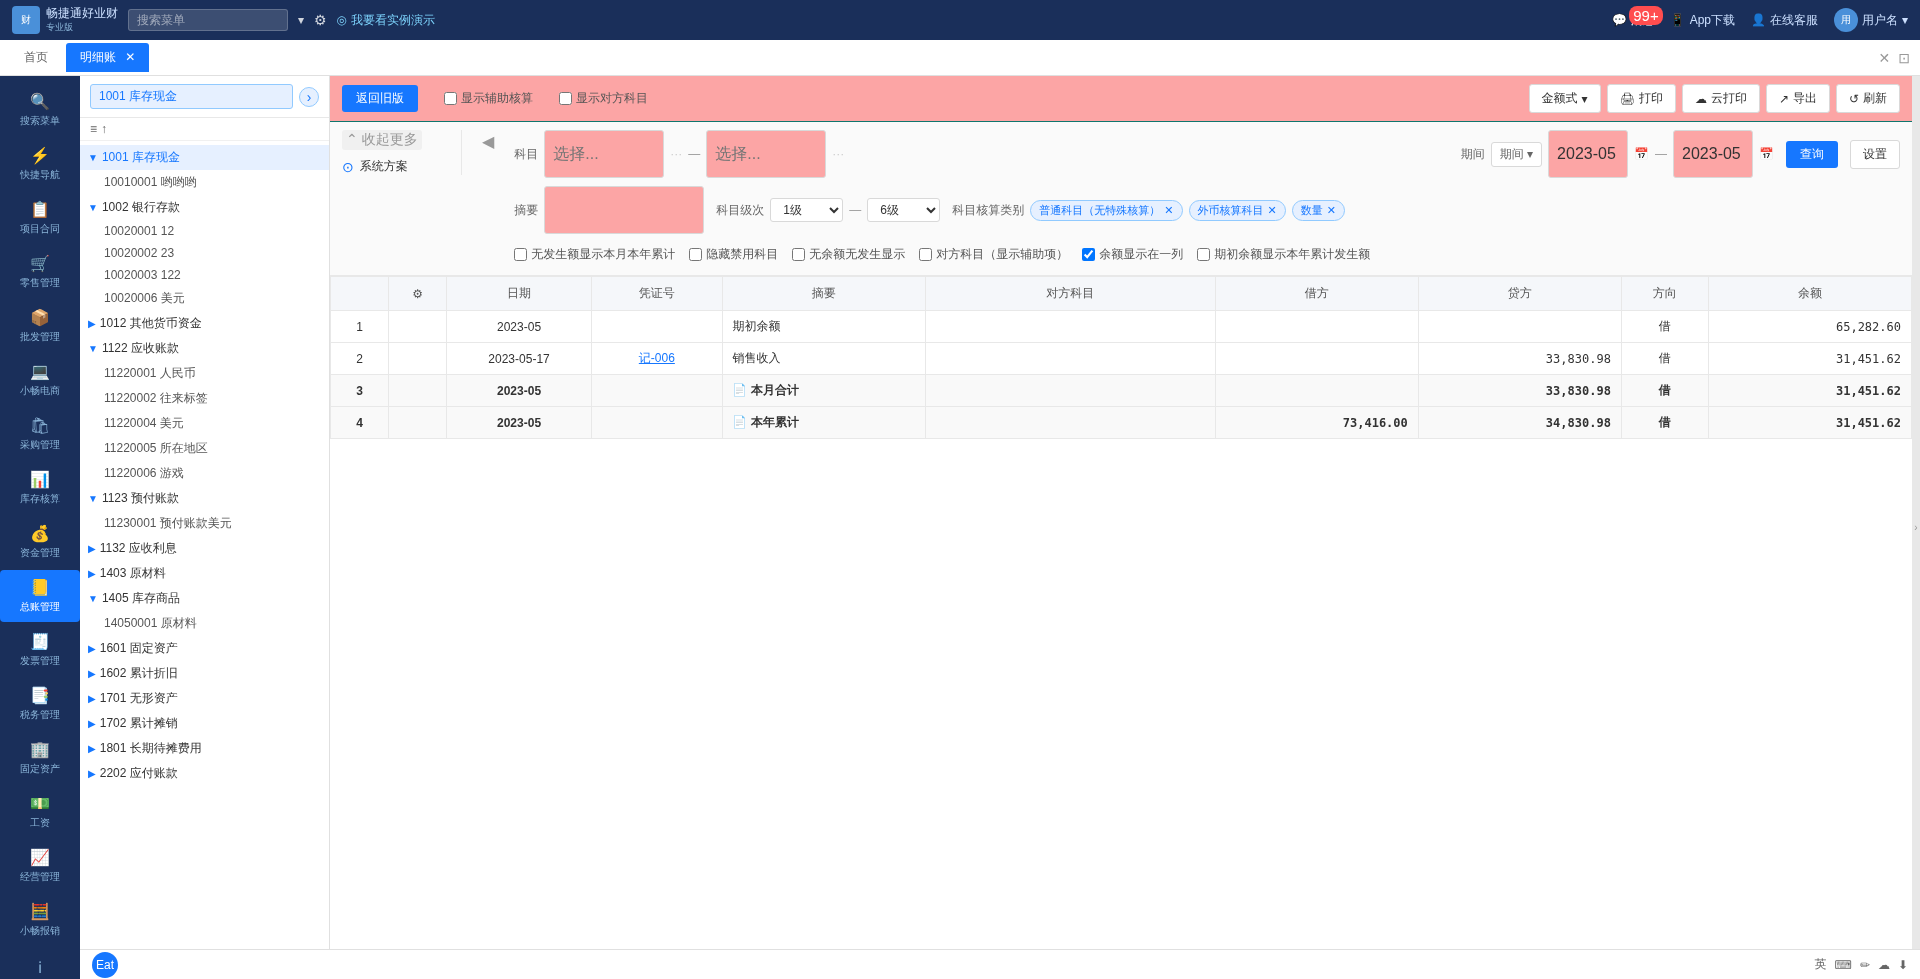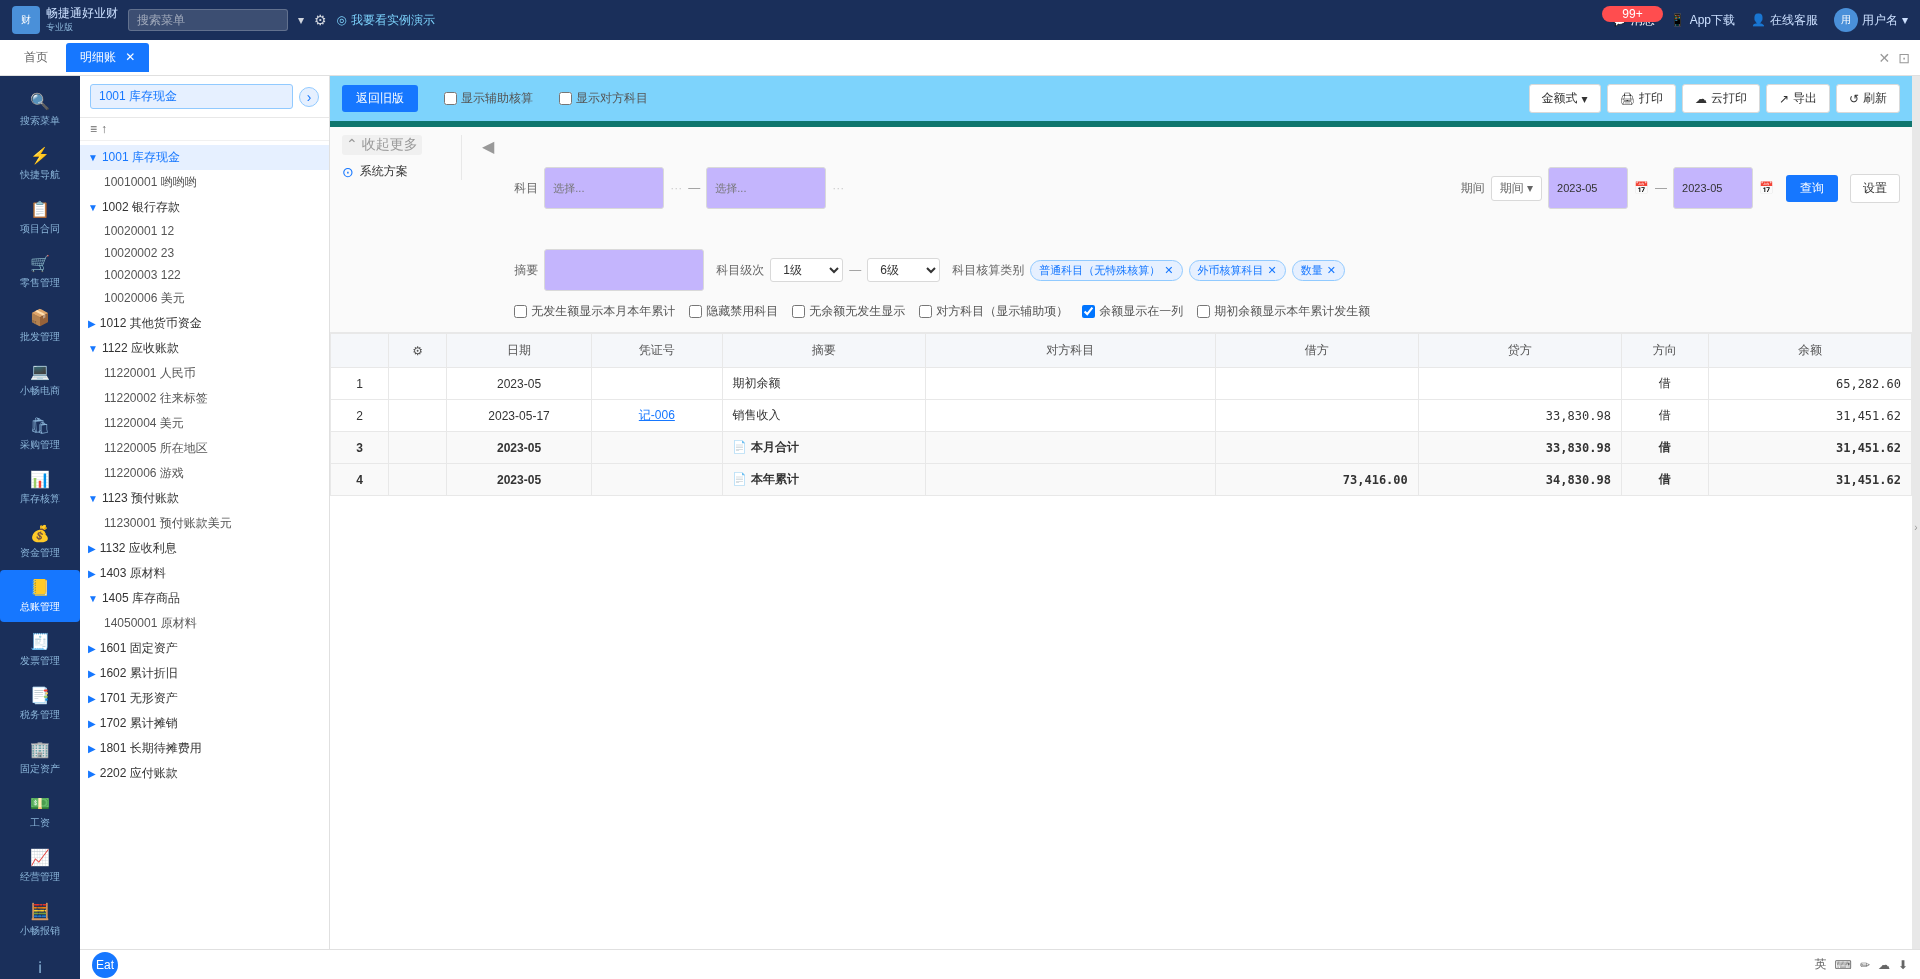--- a/index.html
+++ b/index.html
@@ -11,21 +11,21 @@
     .topbar-logo-icon { width: 28px; height: 28px; background: #4a90d9; border-radius: 4px; display: flex; align-items: center; justify-content: center; font-size: 10px; color: #fff; }
     .topbar-logo-text { font-size: 12px; color: #cce0ff; line-height: 1.3; }
     .topbar-logo-sub { font-size: 9px; color: #8ab4d8; }
     .topbar-search { background: rgba(255,255,255,0.15); border: 1px solid rgba(255,255,255,0.2); border-radius: 3px; color: #fff; padding: 3px 8px; width: 160px; font-size: 12px; }
     .topbar-search::placeholder { color: rgba(255,255,255,0.5); }
     .topbar-dropdown { color: rgba(255,255,255,0.8); cursor: pointer; font-size: 12px; }
     .topbar-gear { color: rgba(255,255,255,0.8); cursor: pointer; font-size: 14px; }
     .topbar-demo { display: flex; align-items: center; gap: 4px; color: #7dd3fc; font-size: 12px; cursor: pointer; }
     .topbar-right { margin-left: auto; display: flex; align-items: center; gap: 16px; }
     .topbar-msg { position: relative; cursor: pointer; }
-    .topbar-badge { position: absolute; top: -6px; right: -8px; background: #ff4d4f; color: #fff; font-size: 12px; border-radius: 8px; padding: 1px 20px; }
+    .topbar-badge { position: absolute; top: -6px; right: -8px; background: #ff4d4f; color: #fff; font-size: 15px; border-radius: 8px; padding: 1px 4px; }
     .topbar-right-item { display: flex; align-items: center; gap: 4px; color: #cce0ff; cursor: pointer; font-size: 12px; }
     .topbar-avatar { width: 24px; height: 24px; border-radius: 50%; background: #4a90d9; display: flex; align-items: center; justify-content: center; color: #fff; font-size: 10px; }
 
     
     .tabbar { background: #fff; border-bottom: 1px solid #e0e0e0; display: flex; align-items: center; height: 36px; padding: 0 10px; gap: 4px; }
     .tab { padding: 6px 14px; font-size: 12px; cursor: pointer; border-radius: 3px 3px 0 0; color: #666; }
     .tab.active { background: #1677ff; color: #fff; }
     .tab-close { margin-left: 6px; cursor: pointer; color: inherit; }
     .tab-bar-close { margin-left: auto; color: #999; cursor: pointer; font-size: 14px; }
     .tab-bar-expand { color: #999; cursor: pointer; font-size: 14px; margin-left: 4px; }
@@ -50,34 +50,34 @@
     .tree-item { padding: 4px 8px 4px 16px; cursor: pointer; display: flex; align-items: center; gap: 4px; font-size: 12px; color: #333; }
     .tree-item.selected { background: #e6f0ff; color: #1677ff; }
     .tree-item.parent { font-weight: 500; padding-left: 8px; }
     .tree-item.child { padding-left: 24px; color: #555; }
     .tree-toggle { color: #1677ff; font-size: 10px; }
 
     
     .content-area { flex: 1; display: flex; flex-direction: column; overflow: hidden; }
 
     
-    .content-toolbar { display: flex; align-items: flex-end; padding: 8px 12px; background: #7dd3fc; border-bottom: 6px solid #0f766e; gap: 8px; flex-wrap: wrap; }
+    .content-toolbar { display: flex; align-items: flex-end; padding: 8px 12px; background: #fca5a5; border-bottom: 1px solid #0f766e; gap: 8px; flex-wrap: wrap; }
     .btn-primary { background: #1677ff; color: #fff; border: none; border-radius: 3px; padding: 5px 14px; font-size: 12px; cursor: pointer; }
     .btn-default { background: #fff; color: #333; border: 1px solid #d9d9d9; border-radius: 3px; padding: 5px 12px; font-size: 12px; cursor: pointer; display: flex; align-items: center; gap: 4px; }
     .btn-dropdown { display: flex; align-items: center; gap: 4px; }
     .checkbox-group { display: flex; align-items: center; gap: 4px; font-size: 12px; color: #555; margin-left: 20px; }
     .checkbox-group input { cursor: pointer; }
     .toolbar-spacer { flex: 1; }
 
     
     .filter-area { background: #fafafa; border-bottom: 1px solid #e8e8e8; padding: 8px 12px; }
-    .filter-row { display: flex; align-items: center; gap: 12px; flex-wrap: wrap; margin-top: 32px; }
+    .filter-row { display: flex; align-items: center; gap: 12px; flex-wrap: wrap; }
     .filter-item { display: flex; align-items: center; gap: 6px; font-size: 12px; }
     .filter-label { color: #666; white-space: nowrap; }
-    .filter-input { border: 1px solid #d9d9d9; border-radius: 3px; padding: 14px 8px; font-size: 11px; color: #333; background: #c4b5fd; }
+    .filter-input { border: 1px solid #d9d9d9; border-radius: 3px; padding: 14px 8px; font-size: 16px; color: #333; background: #fca5a5; }
     .filter-select { border: 1px solid #d9d9d9; border-radius: 3px; padding: 3px 24px 3px 8px; font-size: 12px; color: #333; background: #fff; }
     .filter-dash { color: #999; }
     .filter-tag { background: #e6f0ff; border: 1px solid #91caff; border-radius: 12px; padding: 2px 8px; font-size: 11px; color: #1677ff; display: flex; align-items: center; gap: 4px; }
     .filter-tag-close { cursor: pointer; color: #1677ff; }
     .filter-scheme { display: flex; align-items: center; gap: 6px; }
     .scheme-icon { color: #1677ff; cursor: pointer; font-size: 14px; }
     .scheme-collapse-btn { color: #999; cursor: pointer; font-size: 14px; background: #f0f0f0; border-radius: 3px; padding: 1px 4px; }
 
     
     .filter-checks { display: flex; align-items: center; gap: 14px; padding: 4px 0; flex-wrap: wrap; }

